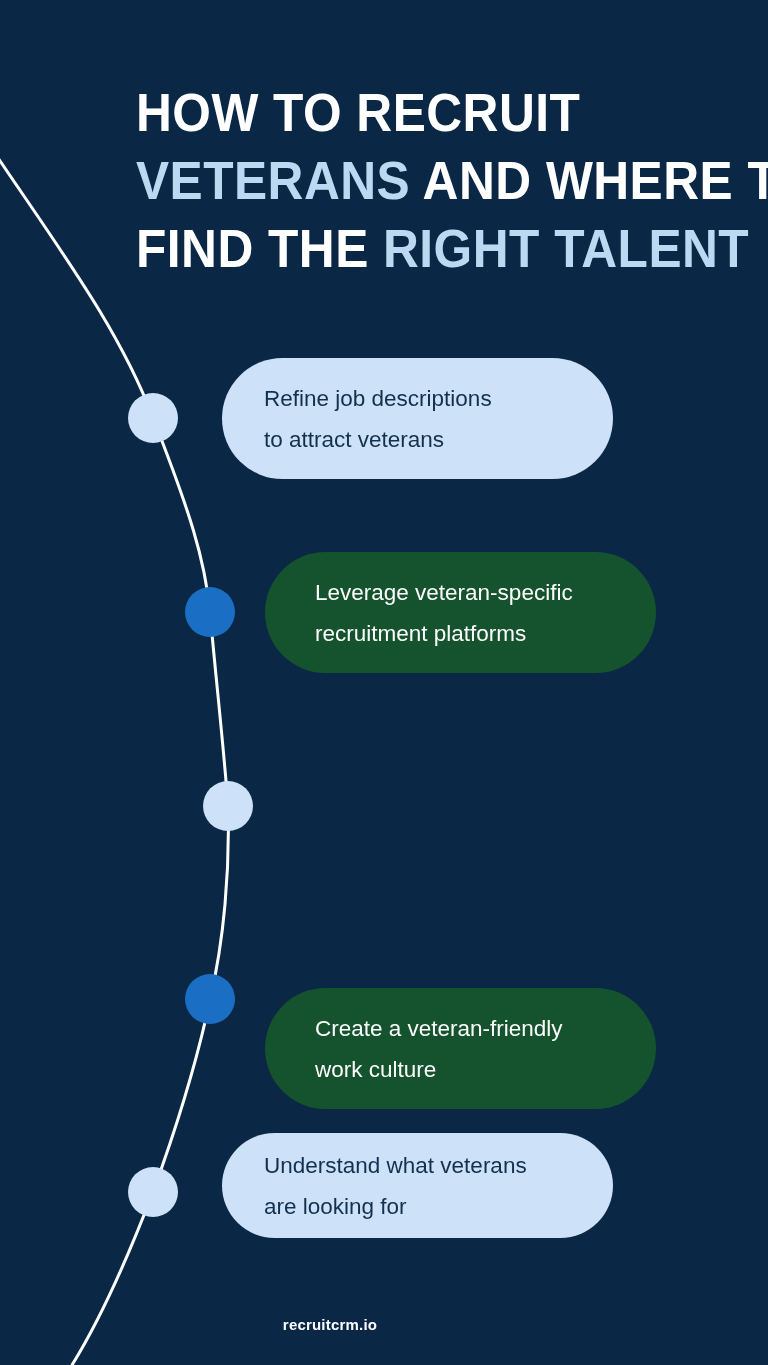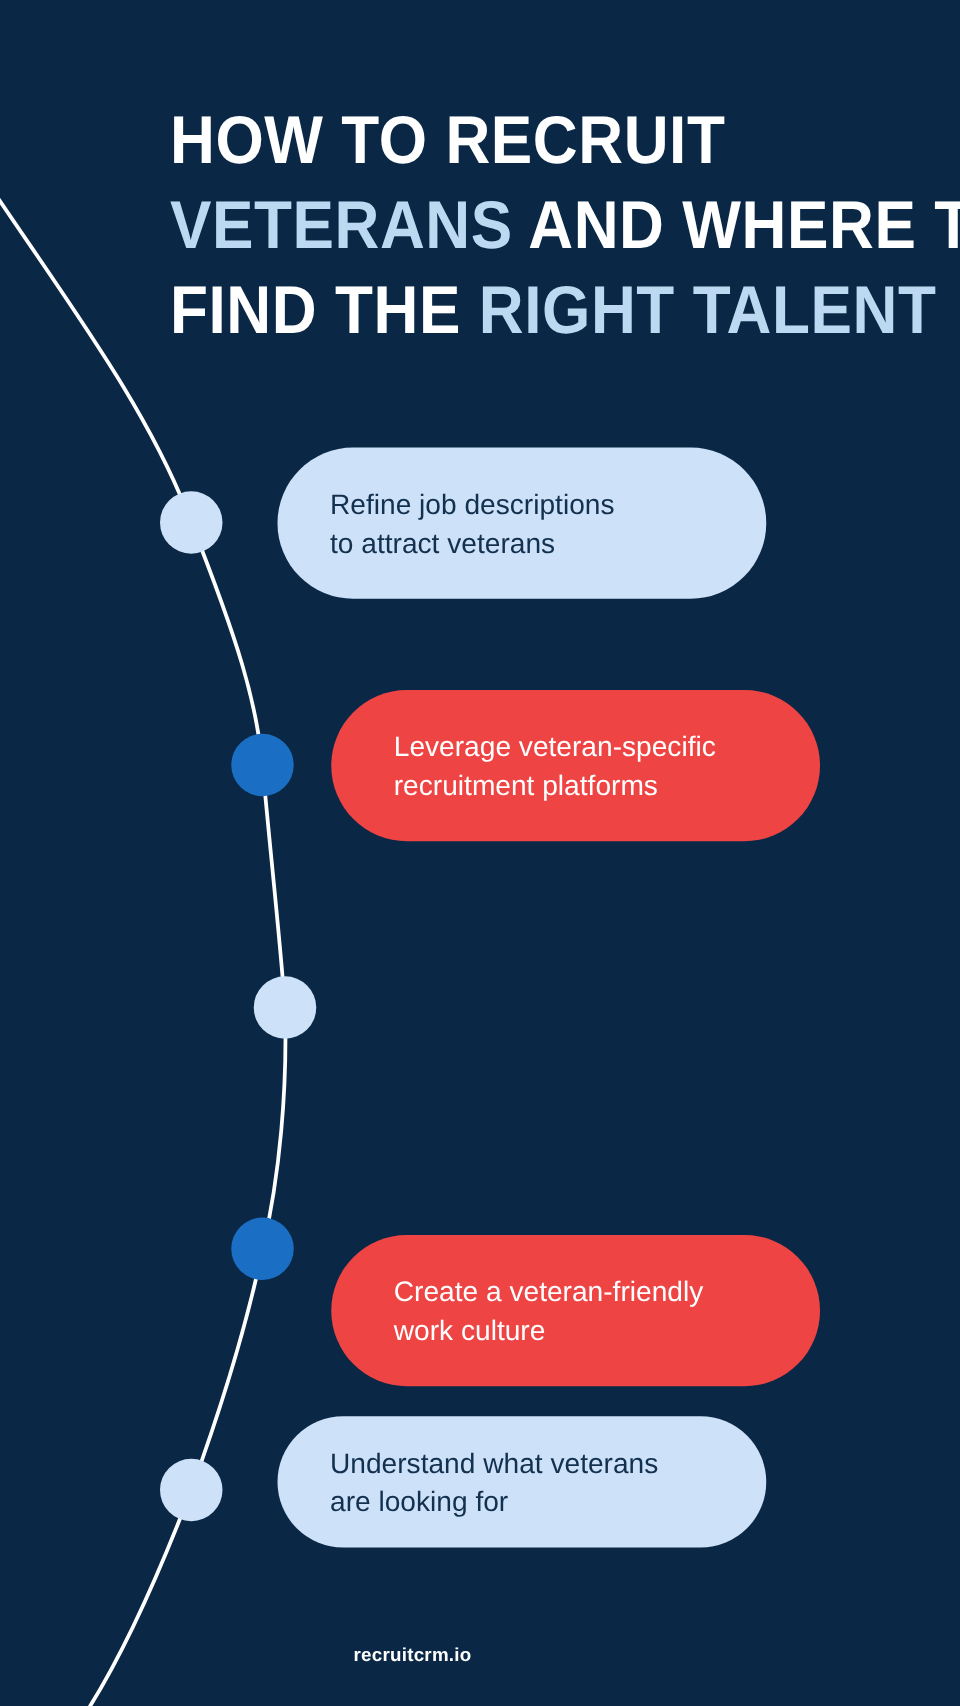--- a/index.html
+++ b/index.html
@@ -66,26 +66,26 @@
 
   .card {
     position: absolute;
     border-radius: 70px;
     display: flex;
     align-items: center;
     box-sizing: border-box;
     z-index: 2;
   }
   .card.light { background: #cde1f8; }
-  .card.blue  { background: #ef4444; }
+  .card.blue  { background: #14532d; }
 
   .card-text {
     font-family: "Liberation Sans", sans-serif;
     font-size: 22.5px;
-    line-height: 31px;
+    line-height: 41px;
     font-weight: 400;
     white-space: pre-line;
   }
   .card.light .card-text { color: #13314f; }
   .card.blue  .card-text { color: #ffffff; }
 
   
   .footer {
     position: absolute;
     left: 0;

